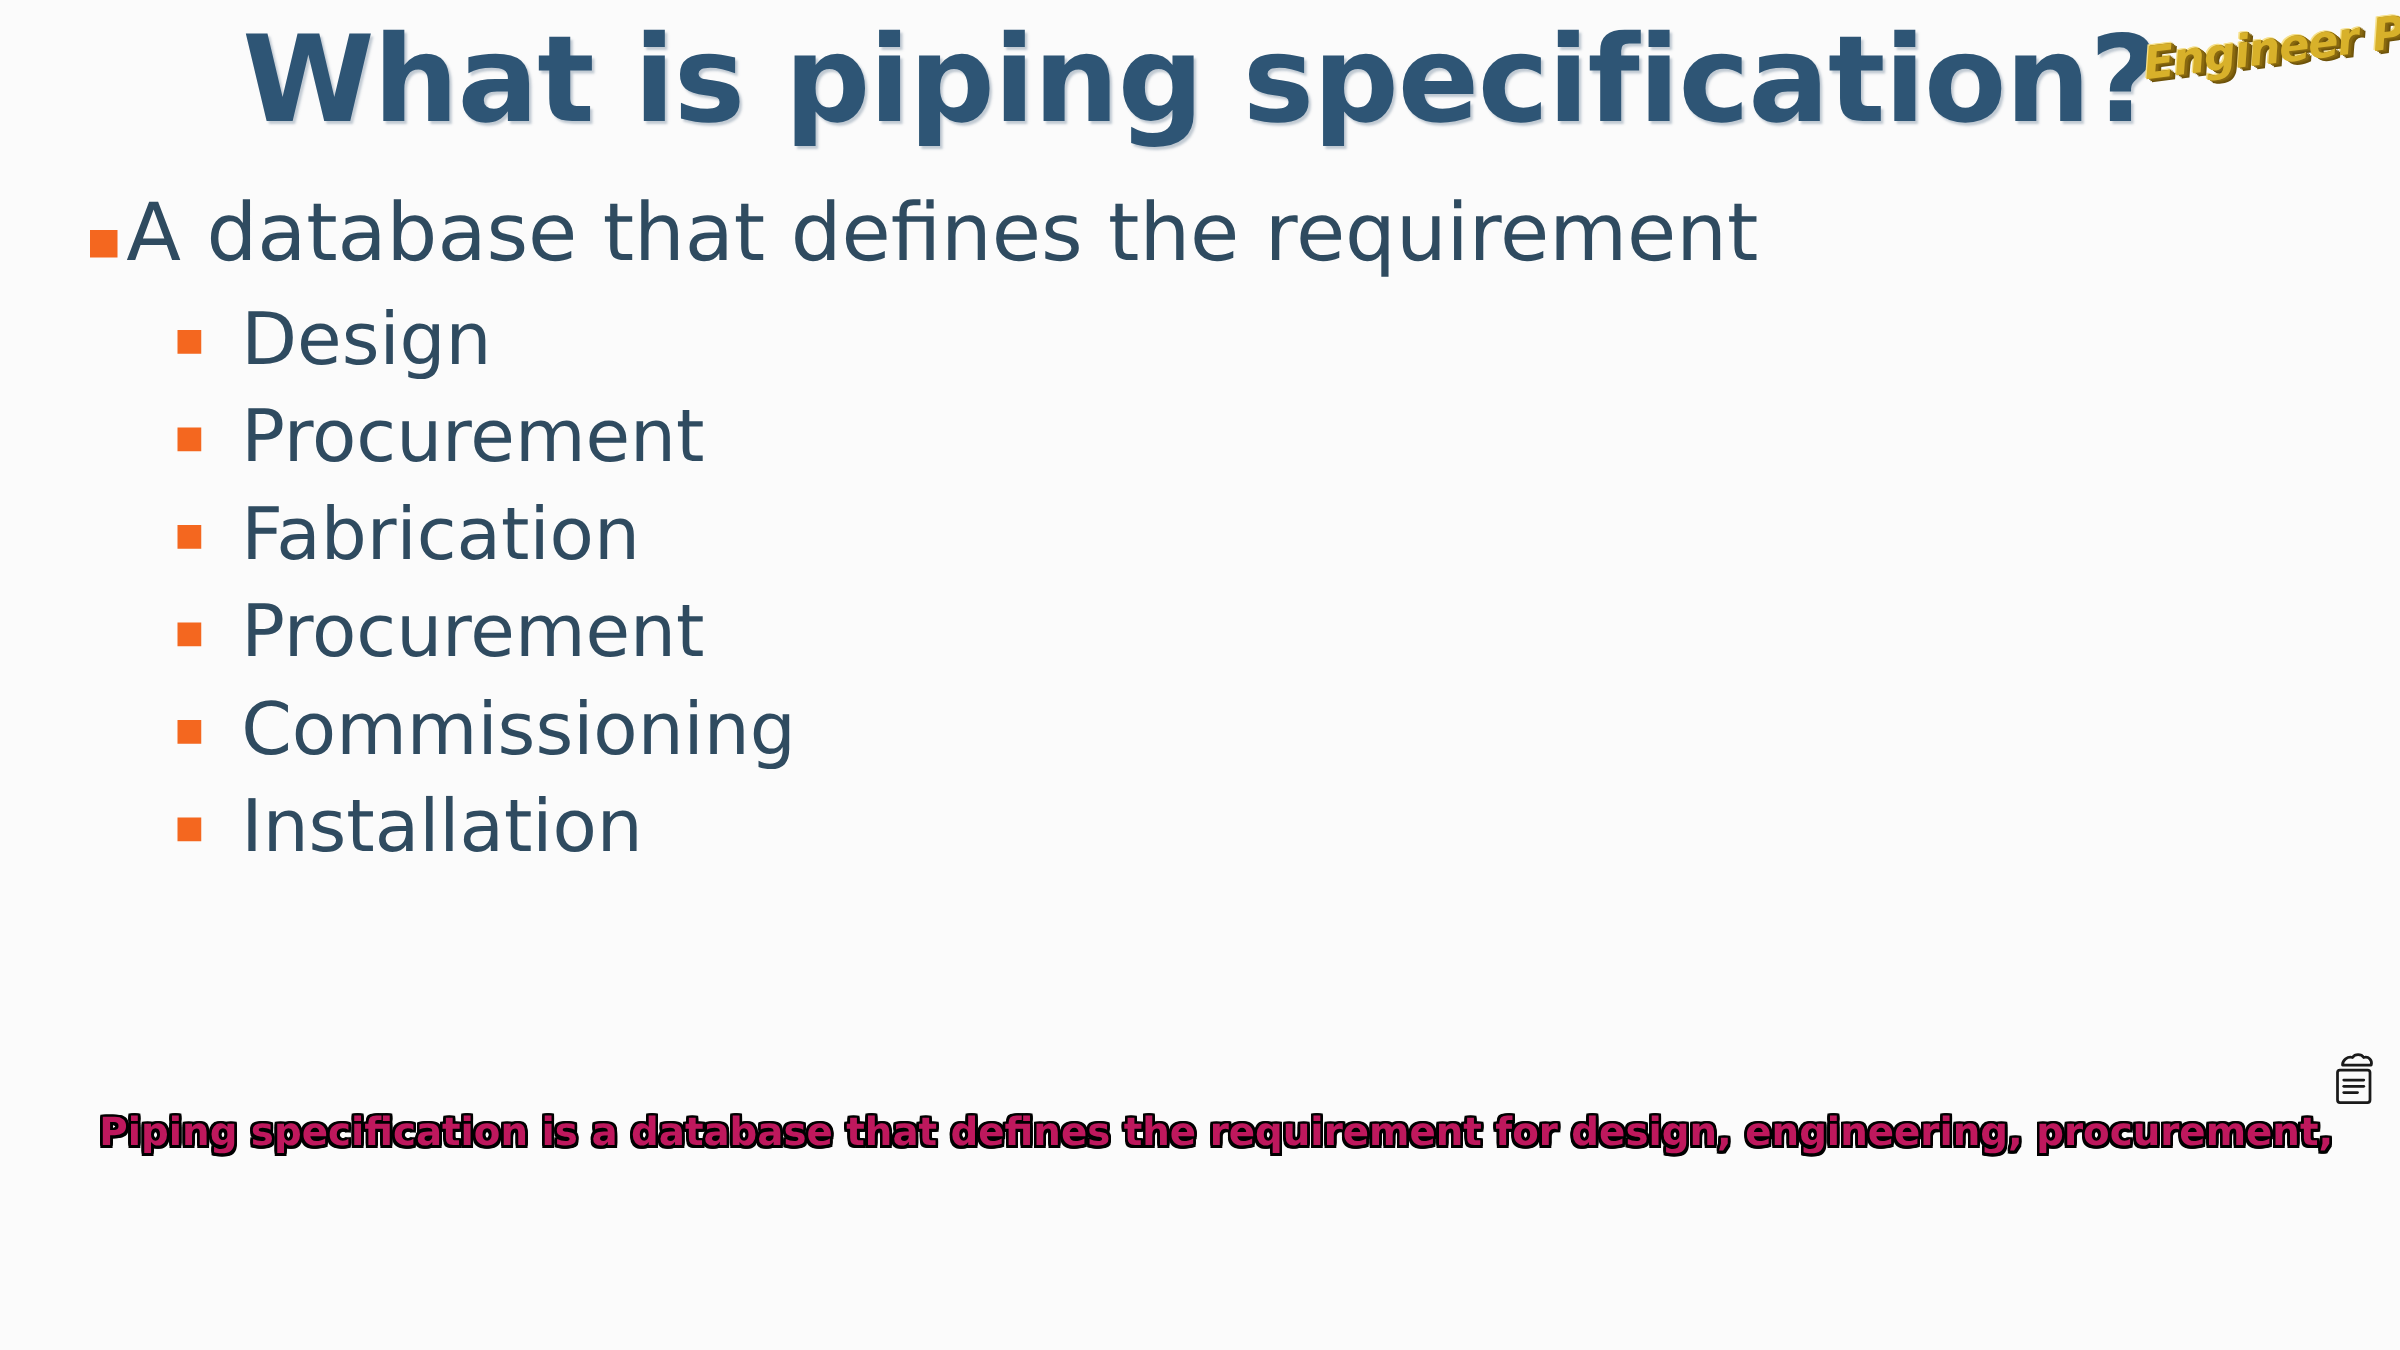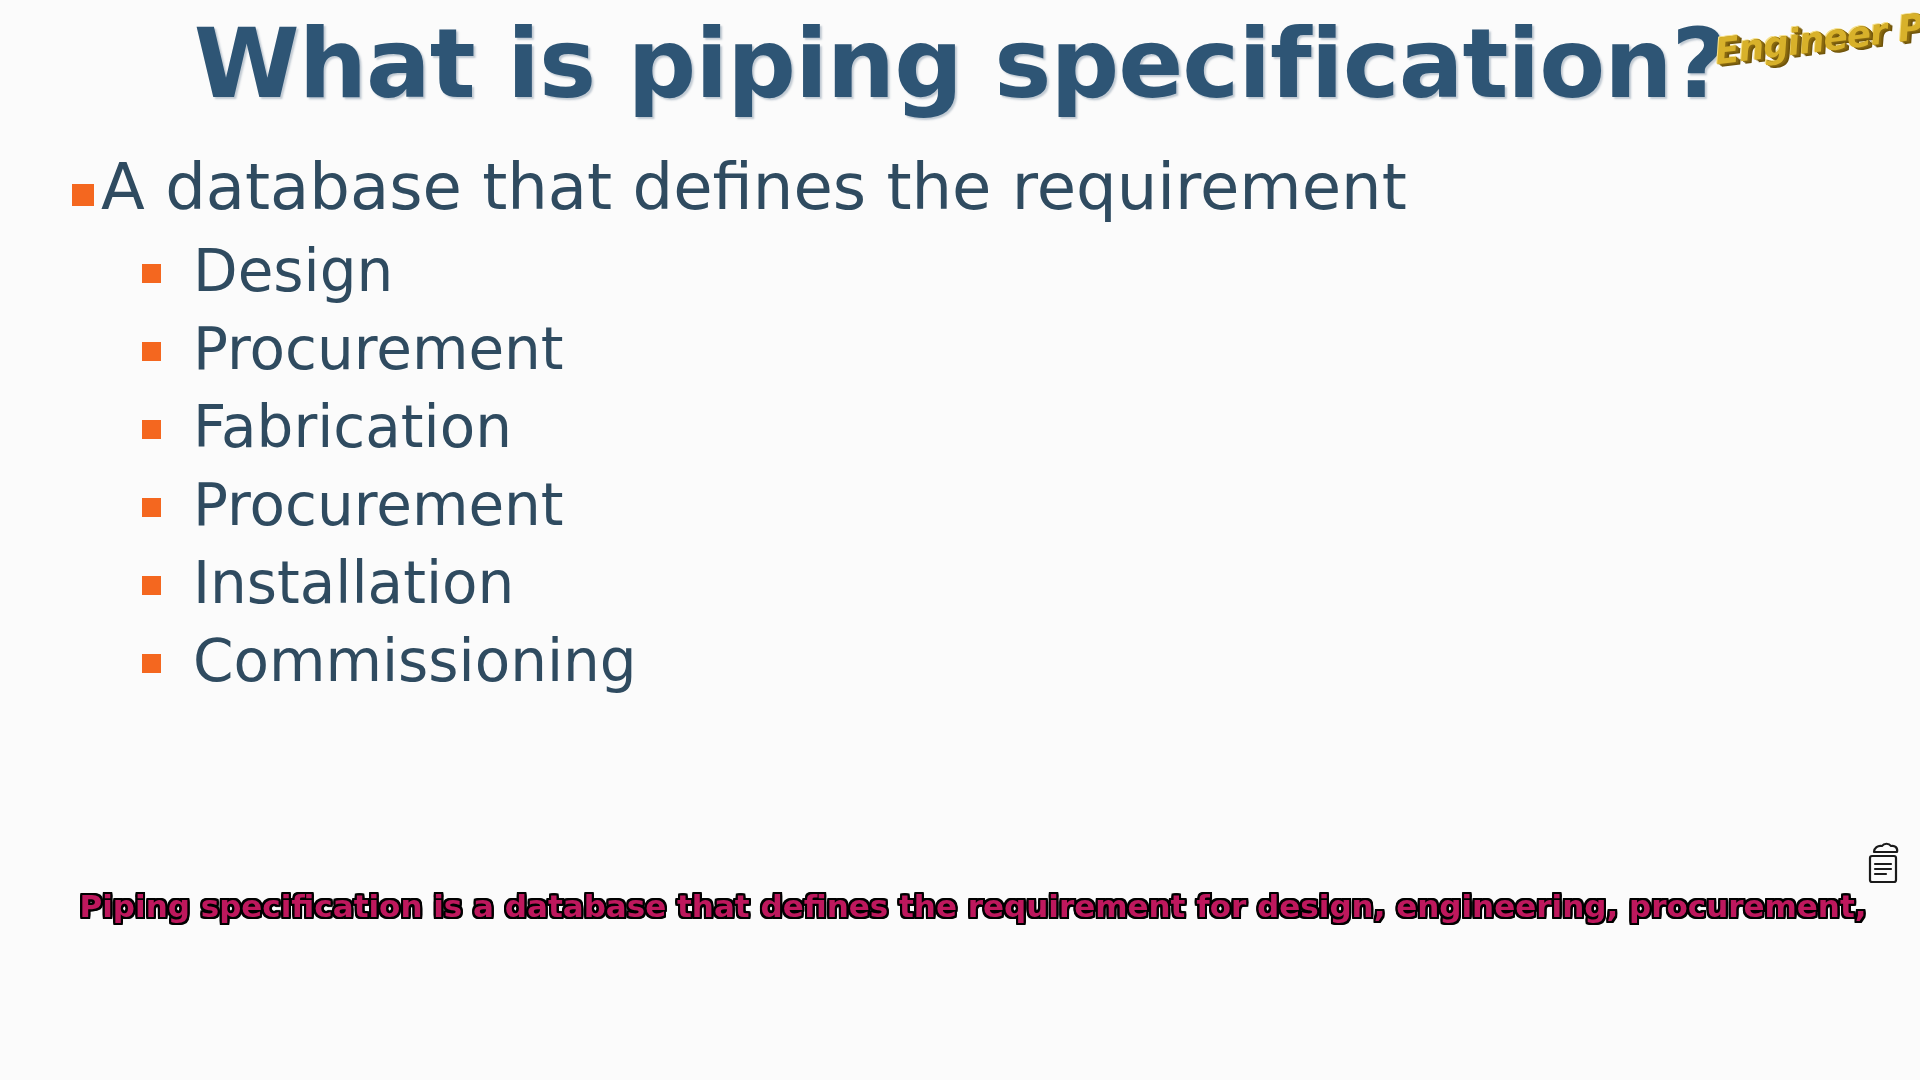--- a/index.html
+++ b/index.html
@@ -189,26 +189,26 @@
       <span class="bullet-text">Fabrication</span>
     </div>
 
     <div class="bullet-row level-2">
       <span class="bullet-mark"></span>
       <span class="bullet-text">Procurement</span>
     </div>
 
     <div class="bullet-row level-2">
       <span class="bullet-mark"></span>
+      <span class="bullet-text">Commissioning</span>
+    </div>
+
+    <div class="bullet-row level-2">
+      <span class="bullet-mark"></span>
       <span class="bullet-text">Installation</span>
-    </div>
-
-    <div class="bullet-row level-2">
-      <span class="bullet-mark"></span>
-      <span class="bullet-text">Commissioning</span>
     </div>
 
   </div>
 
   <div class="note-icon">
     <svg width="42" height="46" viewBox="0 0 42 46" xmlns="http://www.w3.org/2000/svg">
       <g fill="none" stroke="#1a1a1a" stroke-width="2.2" stroke-linejoin="round" stroke-linecap="round">
         <path d="M10 16 h22 a2 2 0 0 1 2 2 v22 a2 2 0 0 1 -2 2 h-22 a2 2 0 0 1 -2 -2 v-22 a2 2 0 0 1 2 -2 z"></path>
         <path d="M12 12 c0 -4 4 -7 8 -6 c2 -3 7 -3 9 0 c4 -1 7 2 6 6 z"></path>
         <path d="M13 24 h16"></path>

